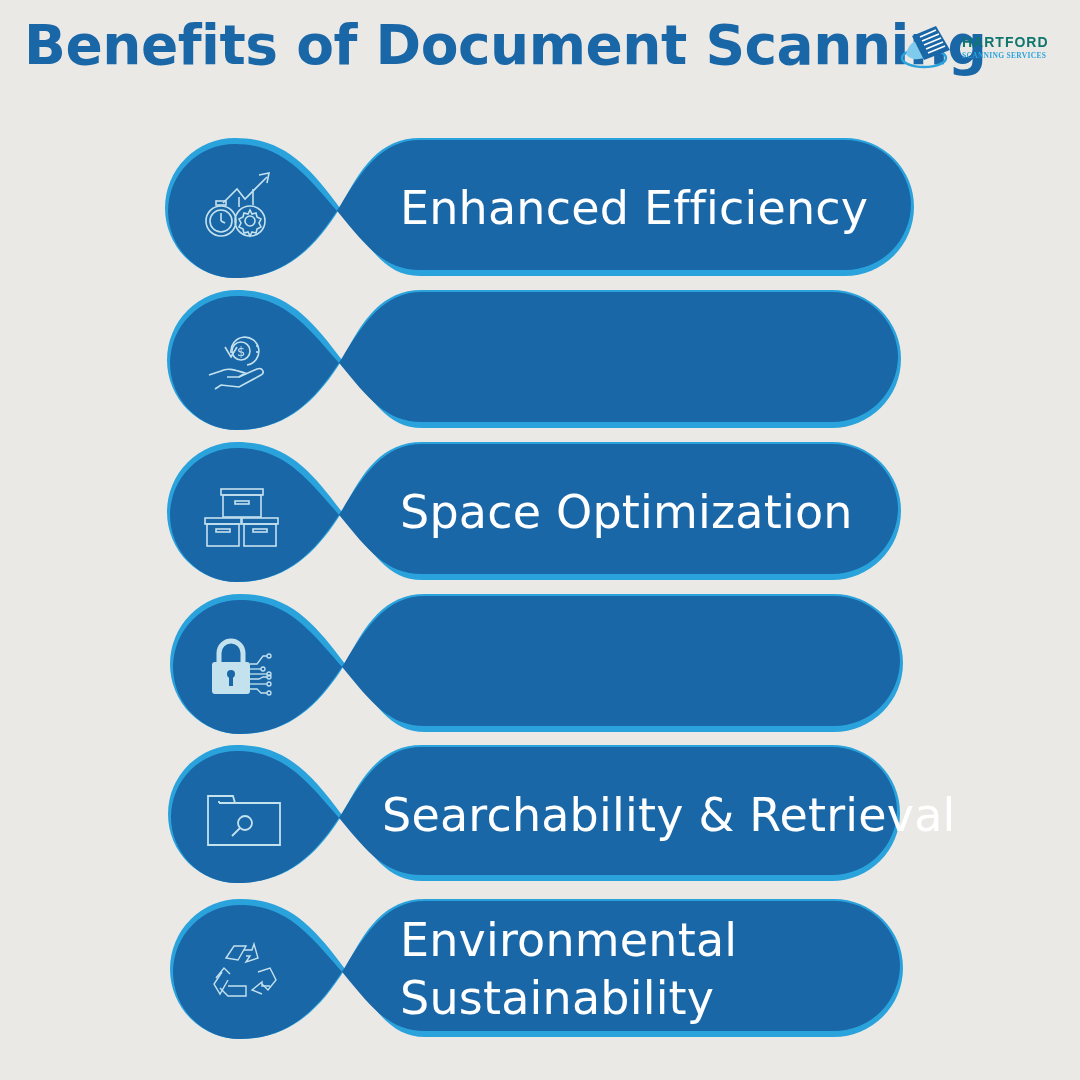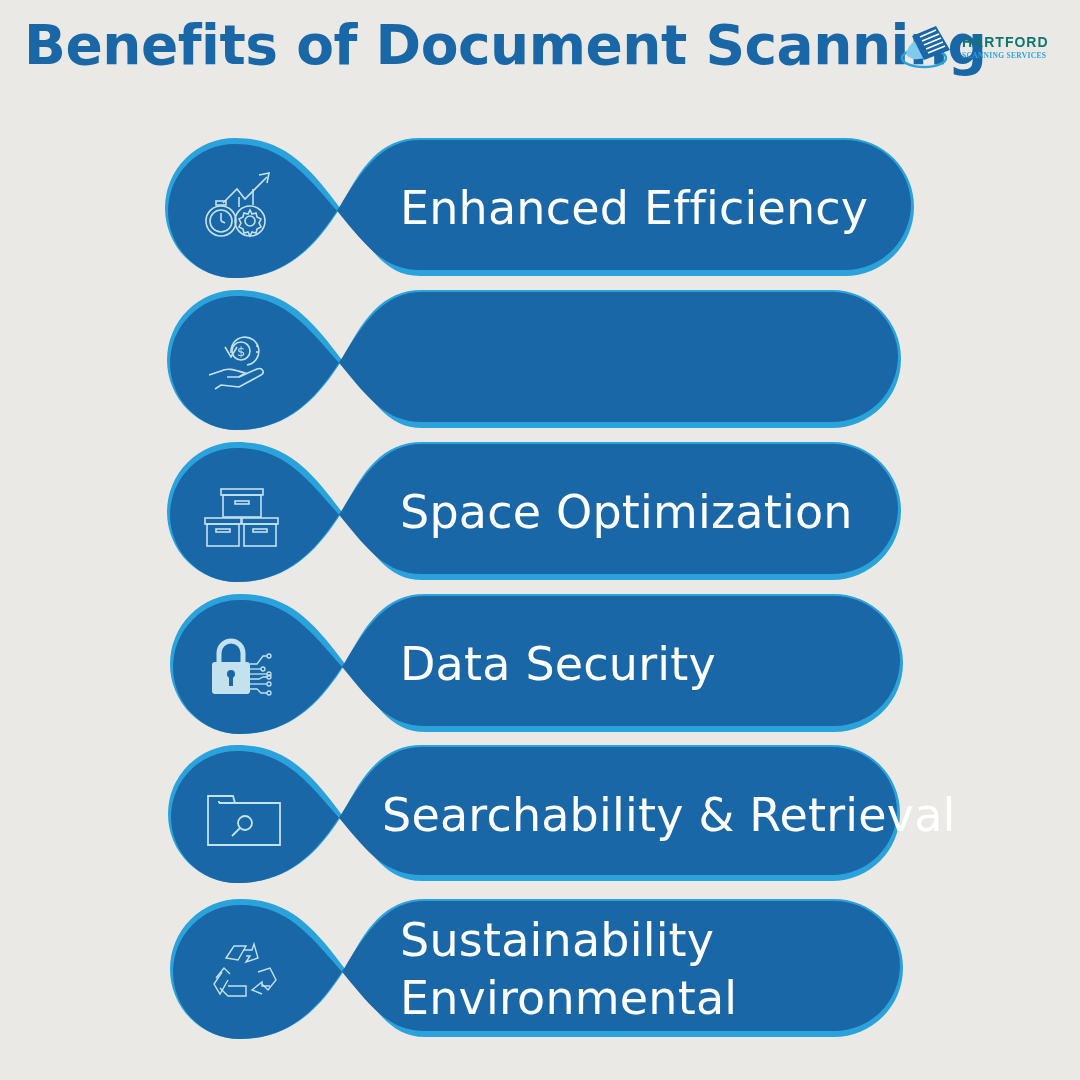--- a/index.html
+++ b/index.html
@@ -148,23 +148,20 @@
           <circle cx="74" cy="55" r="2"></circle>
         <path d="M55 60 H64 L68 58 H72"></path>
           <circle cx="74" cy="58" r="2"></circle>
         <path d="M55 65 H72"></path>
           <circle cx="74" cy="65" r="2"></circle>
         <path d="M55 70 H62 L66 74 H72"></path>
           <circle cx="74" cy="74" r="2"></circle>
       </g>
     </svg>
   </div>
-  <div class="label">
-    <span>Data Security</span>
-  </div>
 </div>
 
 <div class="row" style="top:745px">
   <svg class="shape" width="1080" height="150" viewBox="0 0 1080 150">
     <path d="M237 0 C287 0 312 30 342 70 C372 110 387 136 422 136 L832 136 A68 68 0 0 0 900 68 A68 68 0 0 0 832 0 L422 0 C382 0 362 30 342 70 C317 110 287 138 237 138 A69 69 0 0 1 237 0 Z" fill="#2aa3dc"></path>
     <path d="M237 6 C284 6 307 36 340 74 C368 108 386 130 422 130 L832 130 A65 65 0 0 0 897 65 A65 65 0 0 0 832 2 L422 2 C384 2 364 32 342 68 C317 108 287 138 237 138 A66 66 0 0 1 237 6 Z" fill="#1a67a8"></path>
   </svg>
   <div class="icon">
     <svg width="90" height="90" viewBox="0 0 90 90" fill="none" stroke="#c4e2ee" stroke-width="1.8">
       <path d="M13 26 H38 L40 33 H85 V75 H13 Z"></path>
@@ -189,16 +186,16 @@
       <path d="M26 34 L34 22 L46 22 L38 36 Z"></path>
         <path d="M44 26 L52 26 L54 20 L58 34 L46 38 L50 32 L46 32"></path>
       <path d="M22 48 L14 60 L20 70 L28 56"></path>
         <path d="M16 54 L24 44 L30 50"></path>
       <path d="M20 64 L28 72 L46 72 L46 62 L28 62"></path>
       <path d="M58 48 L70 44 L76 56 L68 66 L62 60"></path>
         <path d="M62 70 L52 66 L62 58 L62 62 L70 62"></path>
     </svg>
   </div>
   <div class="label">
+    <span>Environmental</span>
     <span>Sustainability</span>
-    <span>Environmental</span>
   </div>
 </div>
 
 </body></html>

